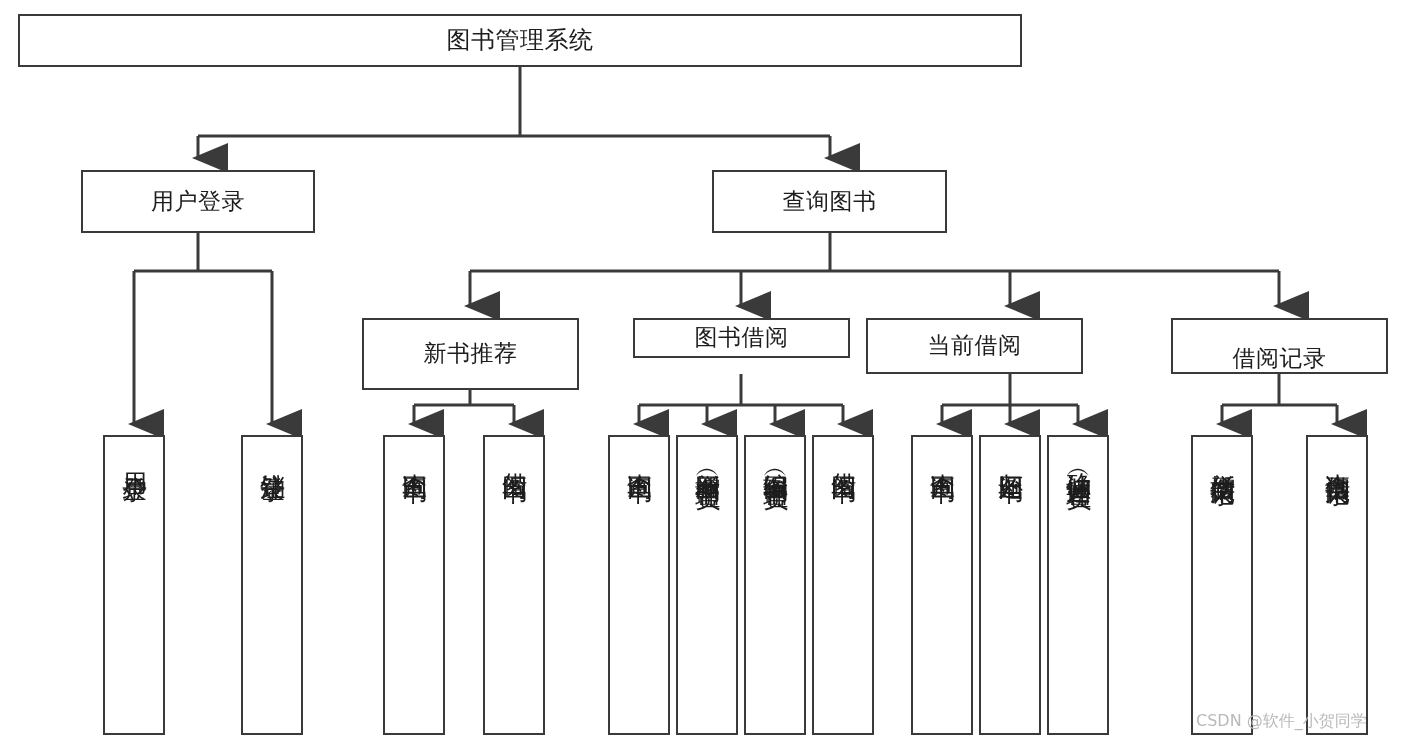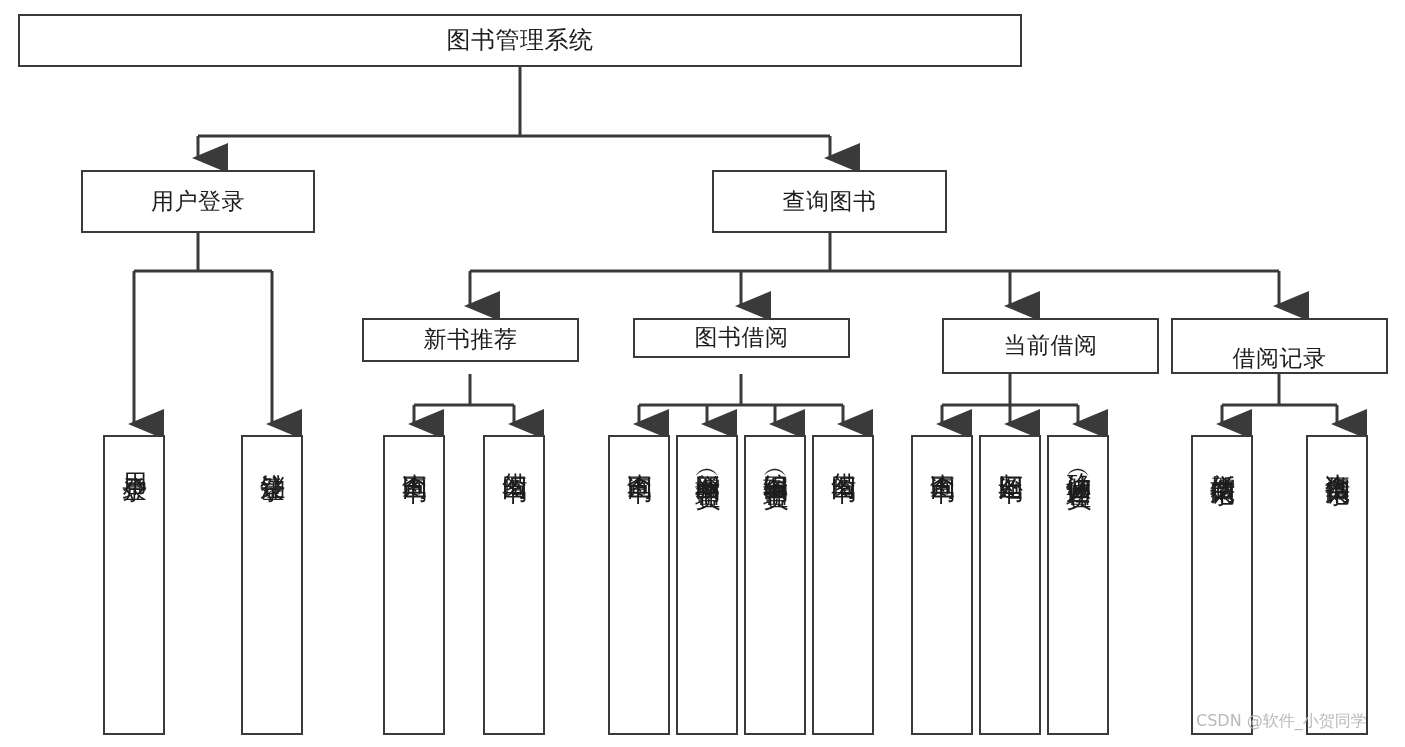--- a/index.html
+++ b/index.html
@@ -131,27 +131,27 @@
     <span class="node-label">图书管理系统</span>
   </div>
 
   <div class="node h" style="left:81px; top:170px; width:234px; height:63px;">
     <span class="node-label">用户登录</span>
   </div>
   <div class="node h" style="left:712px; top:170px; width:235px; height:63px;">
     <span class="node-label">查询图书</span>
   </div>
 
-  <div class="node h" style="left:362px; top:318px; width:217px; height:44px;">
+  <div class="node h" style="left:362px; top:318px; width:217px; height:72px;">
     <span class="node-label">新书推荐</span>
   </div>
   <div class="node h" style="left:633px; top:318px; width:217px; height:40px;">
     <span class="node-label">图书借阅</span>
   </div>
-  <div class="node h" style="left:942px; top:318px; width:217px; height:56px;">
+  <div class="node h" style="left:866px; top:318px; width:217px; height:56px;">
     <span class="node-label">当前借阅</span>
   </div>
   <div class="node h" style="left:1171px; top:318px; width:217px; height:56px;align-items:flex-end;">
     <span class="node-label">借阅记录</span>
   </div>
 
   <div class="node v" style="left:103px; top:435px; width:62px; height:300px;">
     <span class="node-label">用户登录</span>
   </div>
   <div class="node v" style="left:241px; top:435px; width:62px; height:300px;">

